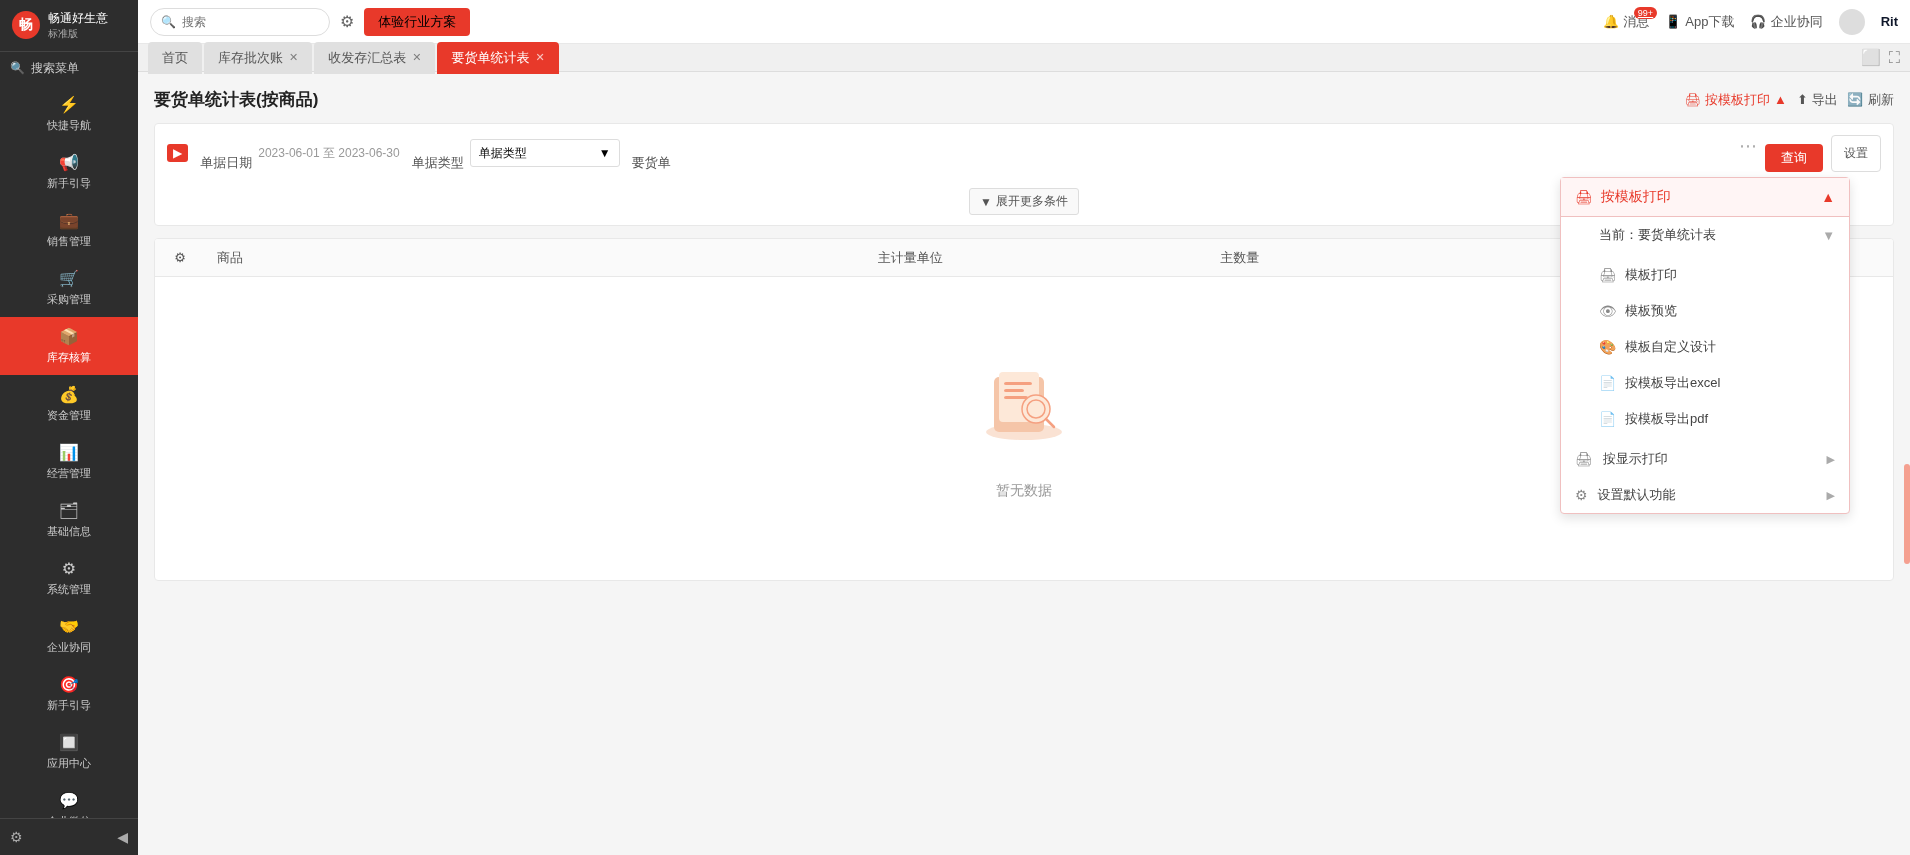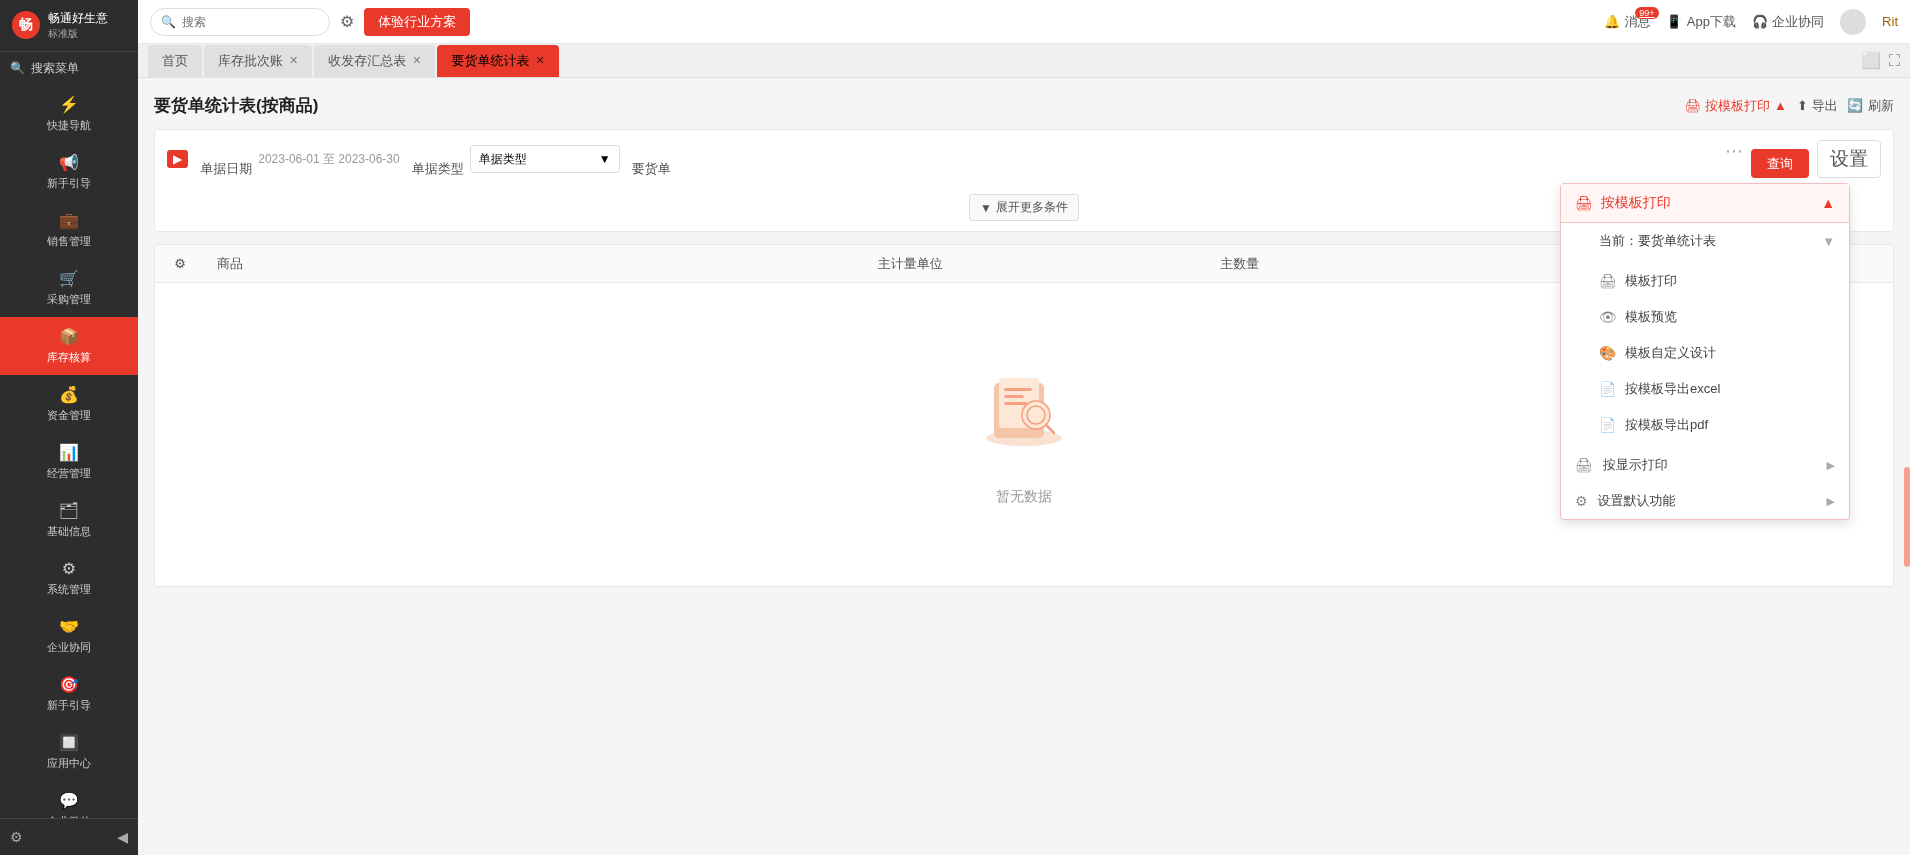--- a/index.html
+++ b/index.html
@@ -21,33 +21,33 @@
     .sidebar-bottom-icon { color: #aaa; cursor: pointer; font-size: 14px; }
 
     
     .main { flex: 1; display: flex; flex-direction: column; height: 100%; overflow: hidden; }
 
     
     .topbar { height: 44px; background: #fff; display: flex; align-items: center; padding: 0 12px; gap: 10px; border-bottom: 1px solid #e8e8e8; flex-shrink: 0; }
     .topbar-search { flex: 0 0 180px; height: 28px; border: 1px solid #ddd; border-radius: 14px; padding: 0 10px; font-size: 12px; color: #999; display: flex; align-items: center; gap: 6px; }
     .topbar-search input { border: none; outline: none; font-size: 12px; color: #333; background: transparent; width: 100%; }
     .topbar-gear { color: #666; cursor: pointer; font-size: 16px; }
-    .topbar-exp-btn { background: #e8392a; color: #ffffff; border: none; border-radius: 4px; padding: 5px 14px; font-size: 13px; cursor: pointer; }
+    .topbar-exp-btn { background: #e8392a; color: #000000; border: none; border-radius: 4px; padding: 5px 14px; font-size: 13px; cursor: pointer; }
     .topbar-right { margin-left: auto; display: flex; align-items: center; gap: 16px; color: #555; font-size: 13px; }
     .topbar-notif { position: relative; cursor: pointer; display: flex; align-items: center; gap: 4px; }
     .notif-badge { position: absolute; top: -6px; right: -8px; background: #e8392a; color: #fff; font-size: 9px; border-radius: 8px; padding: 1px 4px; text-decoration: underline; }
     .topbar-app { cursor: pointer; display: flex; align-items: center; gap: 4px; }
     .topbar-service { cursor: pointer; display: flex; align-items: center; gap: 4px; }
     .topbar-avatar { width: 26px; height: 26px; background: #ddd; border-radius: 50%; cursor: pointer; }
-    .topbar-username { color: #a16207; cursor: pointer; }
-
-    
-    .tabs { height: 34px; background: #f0f0f0; display: flex; align-items: center; padding: 0 10px; gap: 2px; border-bottom: 1px solid #ddd; flex-shrink: 0; }
+    .topbar-username { color: #0f172a; cursor: pointer; font-weight: bold; }
+
+    
+    .tabs { height: 28px; background: #f0f0f0; display: flex; align-items: center; padding: 0 10px; gap: 2px; border-bottom: 1px solid #ddd; flex-shrink: 0; }
     .tab { height: 32px; padding: 0 14px; display: flex; align-items: center; gap: 6px; font-size: 13px; cursor: pointer; border-radius: 4px 4px 0 0; color: #555; background: #e0e0e0; }
-    .tab.active { background: #e8392a; color: #000000; }
+    .tab.active { background: #e8392a; color: #ffffff; }
     .tab-close { font-size: 11px; cursor: pointer; opacity: 0.7; }
 
     
     .content { flex: 1; overflow: auto; padding: 16px; position: relative; }
 
     
     .page-header { display: flex; align-items: center; justify-content: space-between; margin-bottom: 12px; }
     .page-title { font-size: 17px; font-weight: 600; color: #222; }
     .page-actions { display: flex; align-items: center; gap: 10px; }
     .btn-print { color: #e8392a; border: none; background: none; cursor: pointer; display: flex; align-items: center; gap: 4px; font-size: 13px; }
@@ -257,21 +257,21 @@
             <span>单据类型</span>
             <span>▼</span>
           </div>
         </div>
         <div class="filter-item">
           <span class="filter-label">要货单</span>
         </div>
         <div style="margin-left:auto; display:flex; gap:8px;">
           <span style="font-size:18px; cursor:pointer; color:#aaa;">⋯</span>
           <button style="background:#e8392a; color:#fff; border:none; border-radius:4px; padding:5px 16px; font-size:13px; cursor:pointer;margin-top:9px;">查询</button>
-          <button style="background:#fff; color:#555; border:1px solid #ddd; border-radius:4px; padding:5px 12px; font-size:19px; cursor:pointer;">设置</button>
+          <button style="background:#fff; color:#555; border:1px solid #ddd; border-radius:4px; padding:5px 12px; font-size:12px; cursor:pointer;">设置</button>
         </div>
       </div>
       <div style="display:flex; justify-content:center; margin-top:8px;">
         <div class="expand-btn">
           <span>▼</span>
           <span>展开更多条件</span>
         </div>
       </div>
     </div>
 

